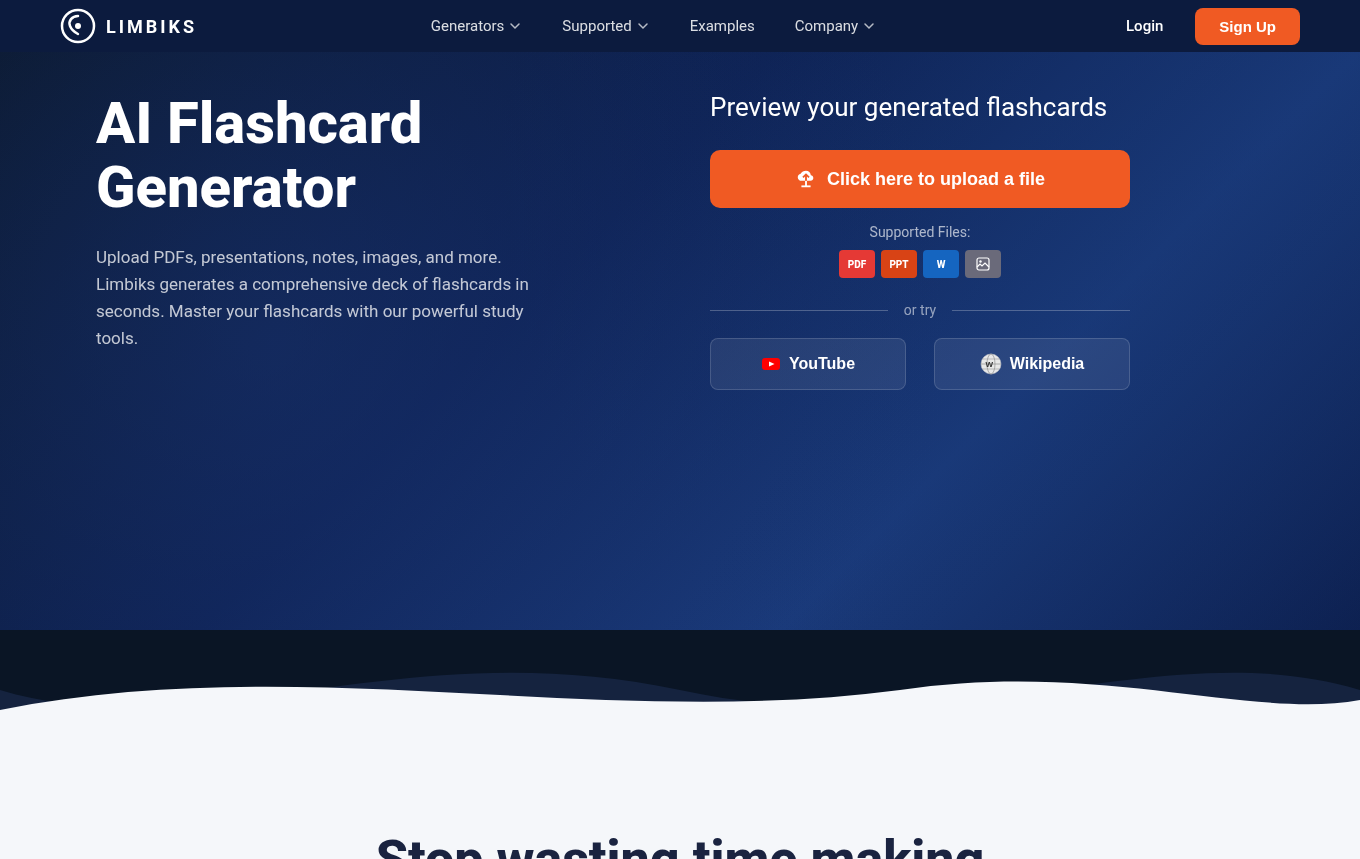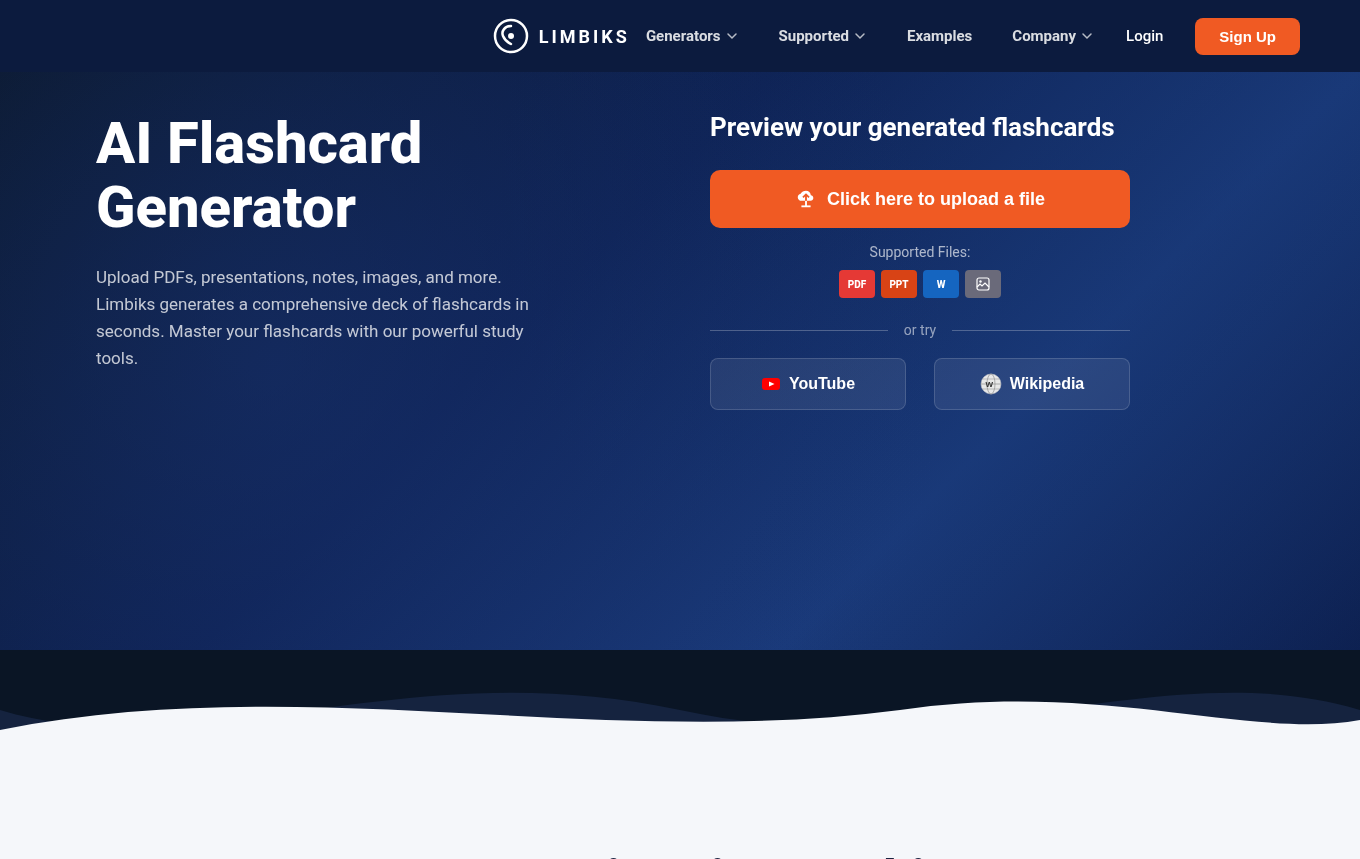--- a/index.html
+++ b/index.html
@@ -9,23 +9,23 @@
       background: #0d1b3e;
       color: #ffffff;
       min-height: 859px;
       overflow-x: hidden;
     }
 
     
     nav {
       display: flex;
       align-items: center;
-      justify-content: flex-end;
+      justify-content: space-between;
       padding: 0 60px;
-      height: 72px;
+      height: 52px;
       background: rgba(13, 27, 62, 0.95);
       position: relative;
       z-index: 10;
     }
 
     .nav-logo {
       display: flex;
       align-items: center;
       gap: 10px;
       text-decoration: none;
@@ -50,21 +50,21 @@
       gap: 8px;
     }
 
     .nav-link {
       display: flex;
       align-items: center;
       gap: 4px;
       padding: 8px 16px;
       color: rgba(255,255,255,0.85);
       font-size: 15px;
-      font-weight: 700;
+      font-weight: 400;
       cursor: pointer;
       border-radius: 6px;
       transition: background 0.2s;
     }
 
     .chevron {
       width: 14px;
       height: 14px;
       opacity: 0.7;
     }
@@ -142,21 +142,21 @@
       flex: 1;
       display: flex;
       flex-direction: column;
       align-items: flex-start;
       padding-left: 60px;
       z-index: 2;
     }
 
     .preview-title {
       font-size: 26px;
-      font-weight: 700;
+      font-weight: 400;
       color: white;
       margin-bottom: 28px;
     }
 
     
     .upload-btn {
       display: flex;
       align-items: center;
       justify-content: center;
       gap: 10px;

